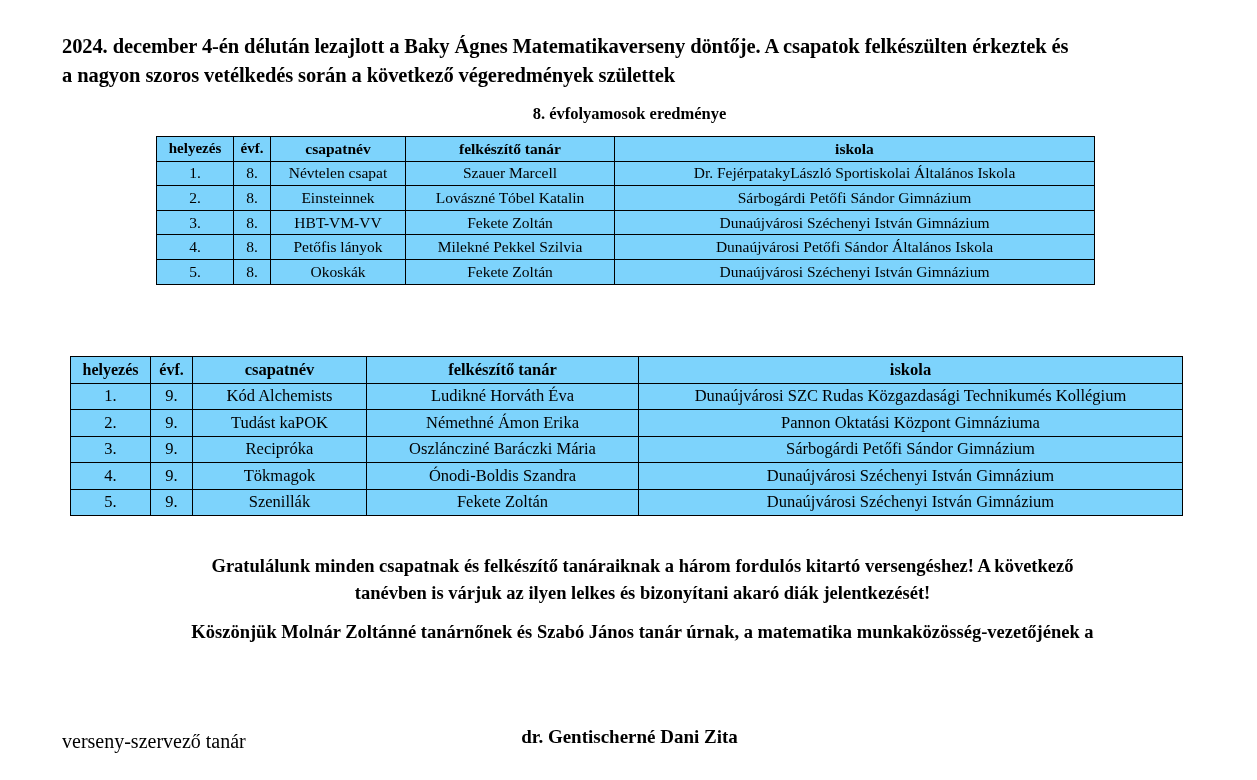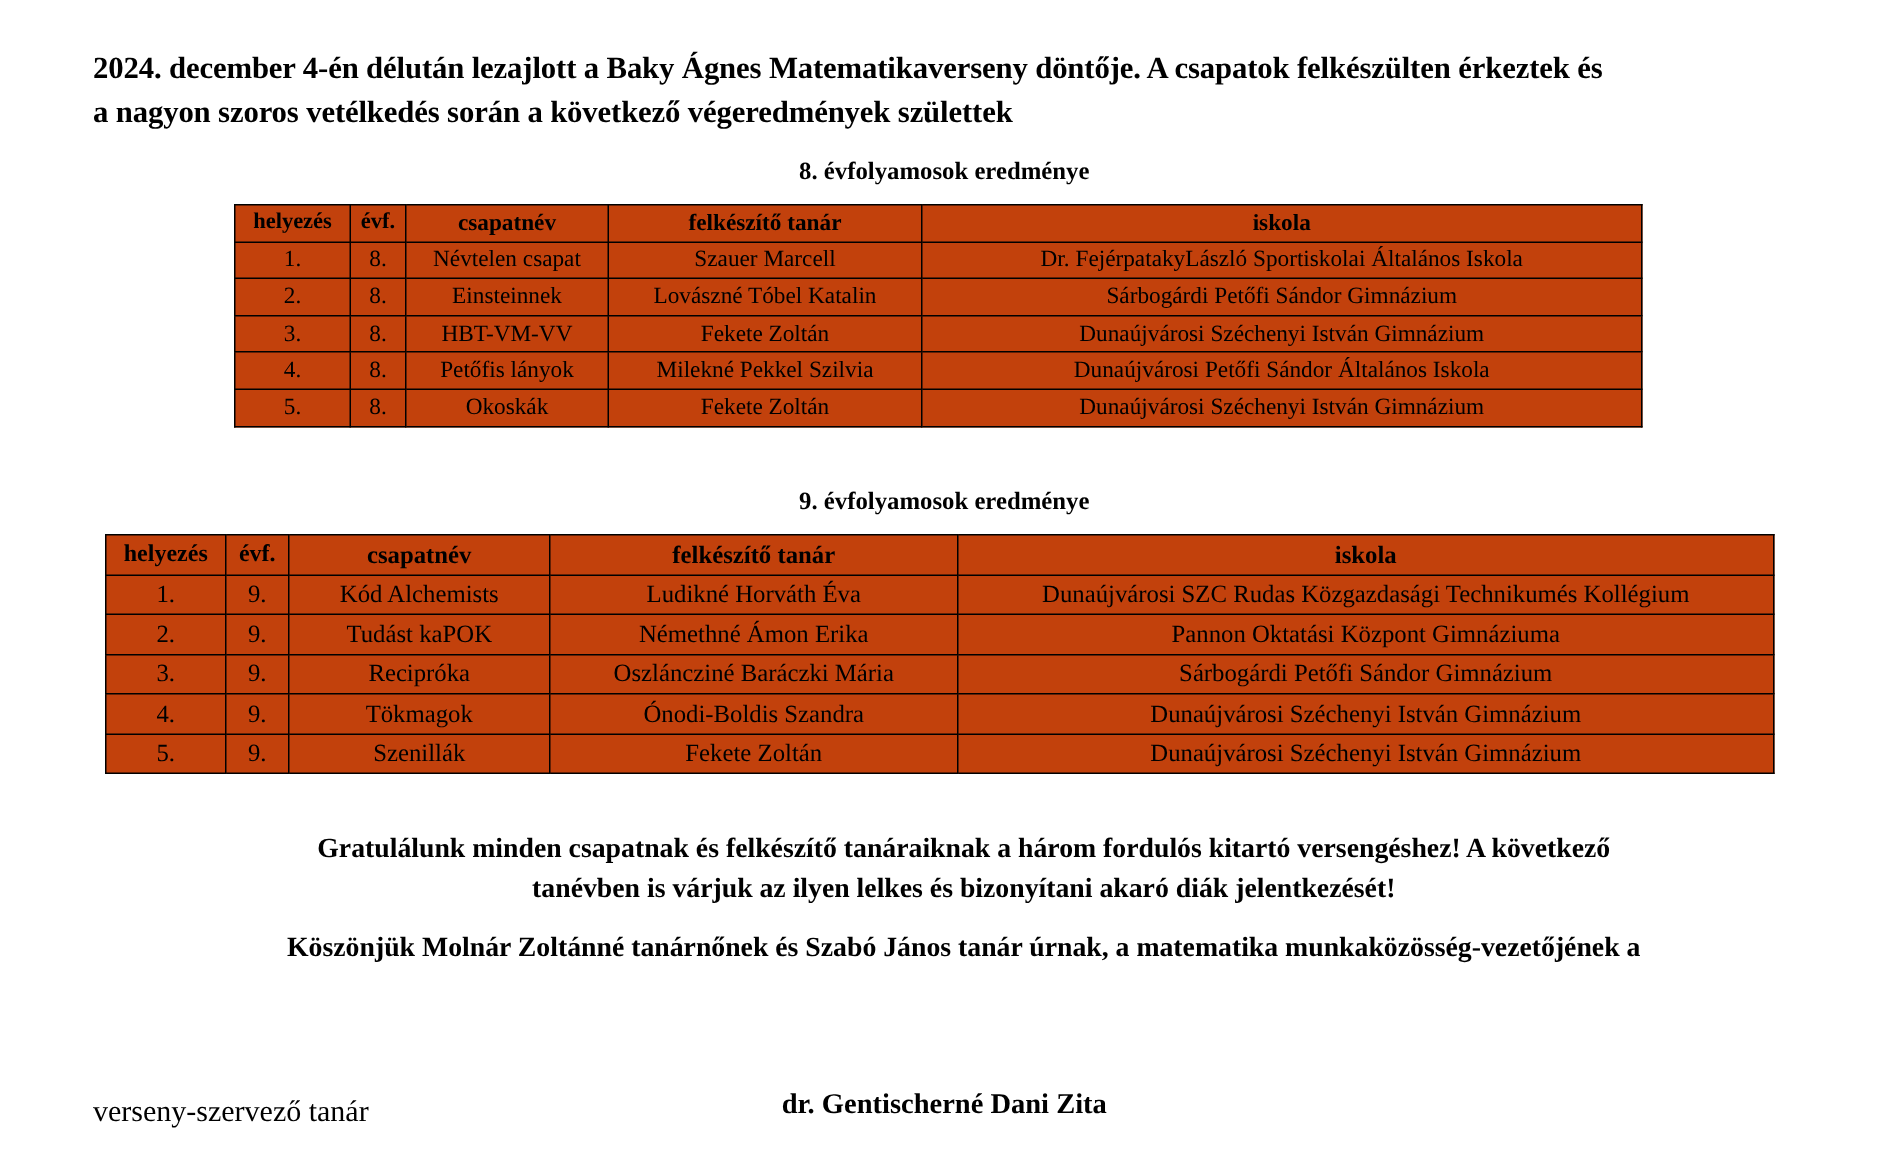--- a/index.html
+++ b/index.html
@@ -48,21 +48,21 @@
     line-height: 22px;
   }
   #section-title-8 { top: 103px; }
   #section-title-9 { top: 323px; }
 
   
   table.results {
     position: absolute;
     border-collapse: collapse;
     table-layout: fixed;
-    background: #c2410c;
+    background: #7dd3fc;
   }
   table.results td,
   table.results th {
     border: 1px solid #000000;
     padding: 0 4px;
     text-align: center;
     vertical-align: middle;
     font-weight: normal;
     white-space: nowrap;
     overflow: hidden;
@@ -188,21 +188,20 @@
       <tr>
         <td class="c-rank">5.</td>
         <td class="c-grade">8.</td>
         <td class="c-team">Okoskák</td>
         <td class="c-teach">Fekete Zoltán</td>
         <td class="c-school">Dunaújvárosi Széchenyi István Gimnázium</td>
       </tr>
     </tbody>
   </table>
 
-  <div class="section-title" id="section-title-9">9. évfolyamosok eredménye</div>
 
   <table class="results" id="table-9">
     <thead>
       <tr>
         <th class="c-rank">helyezés</th>
         <th class="c-grade">évf.</th>
         <th class="c-team">csapatnév</th>
         <th class="c-teach">felkészítő tanár</th>
         <th class="c-school">iskola</th>
       </tr>

